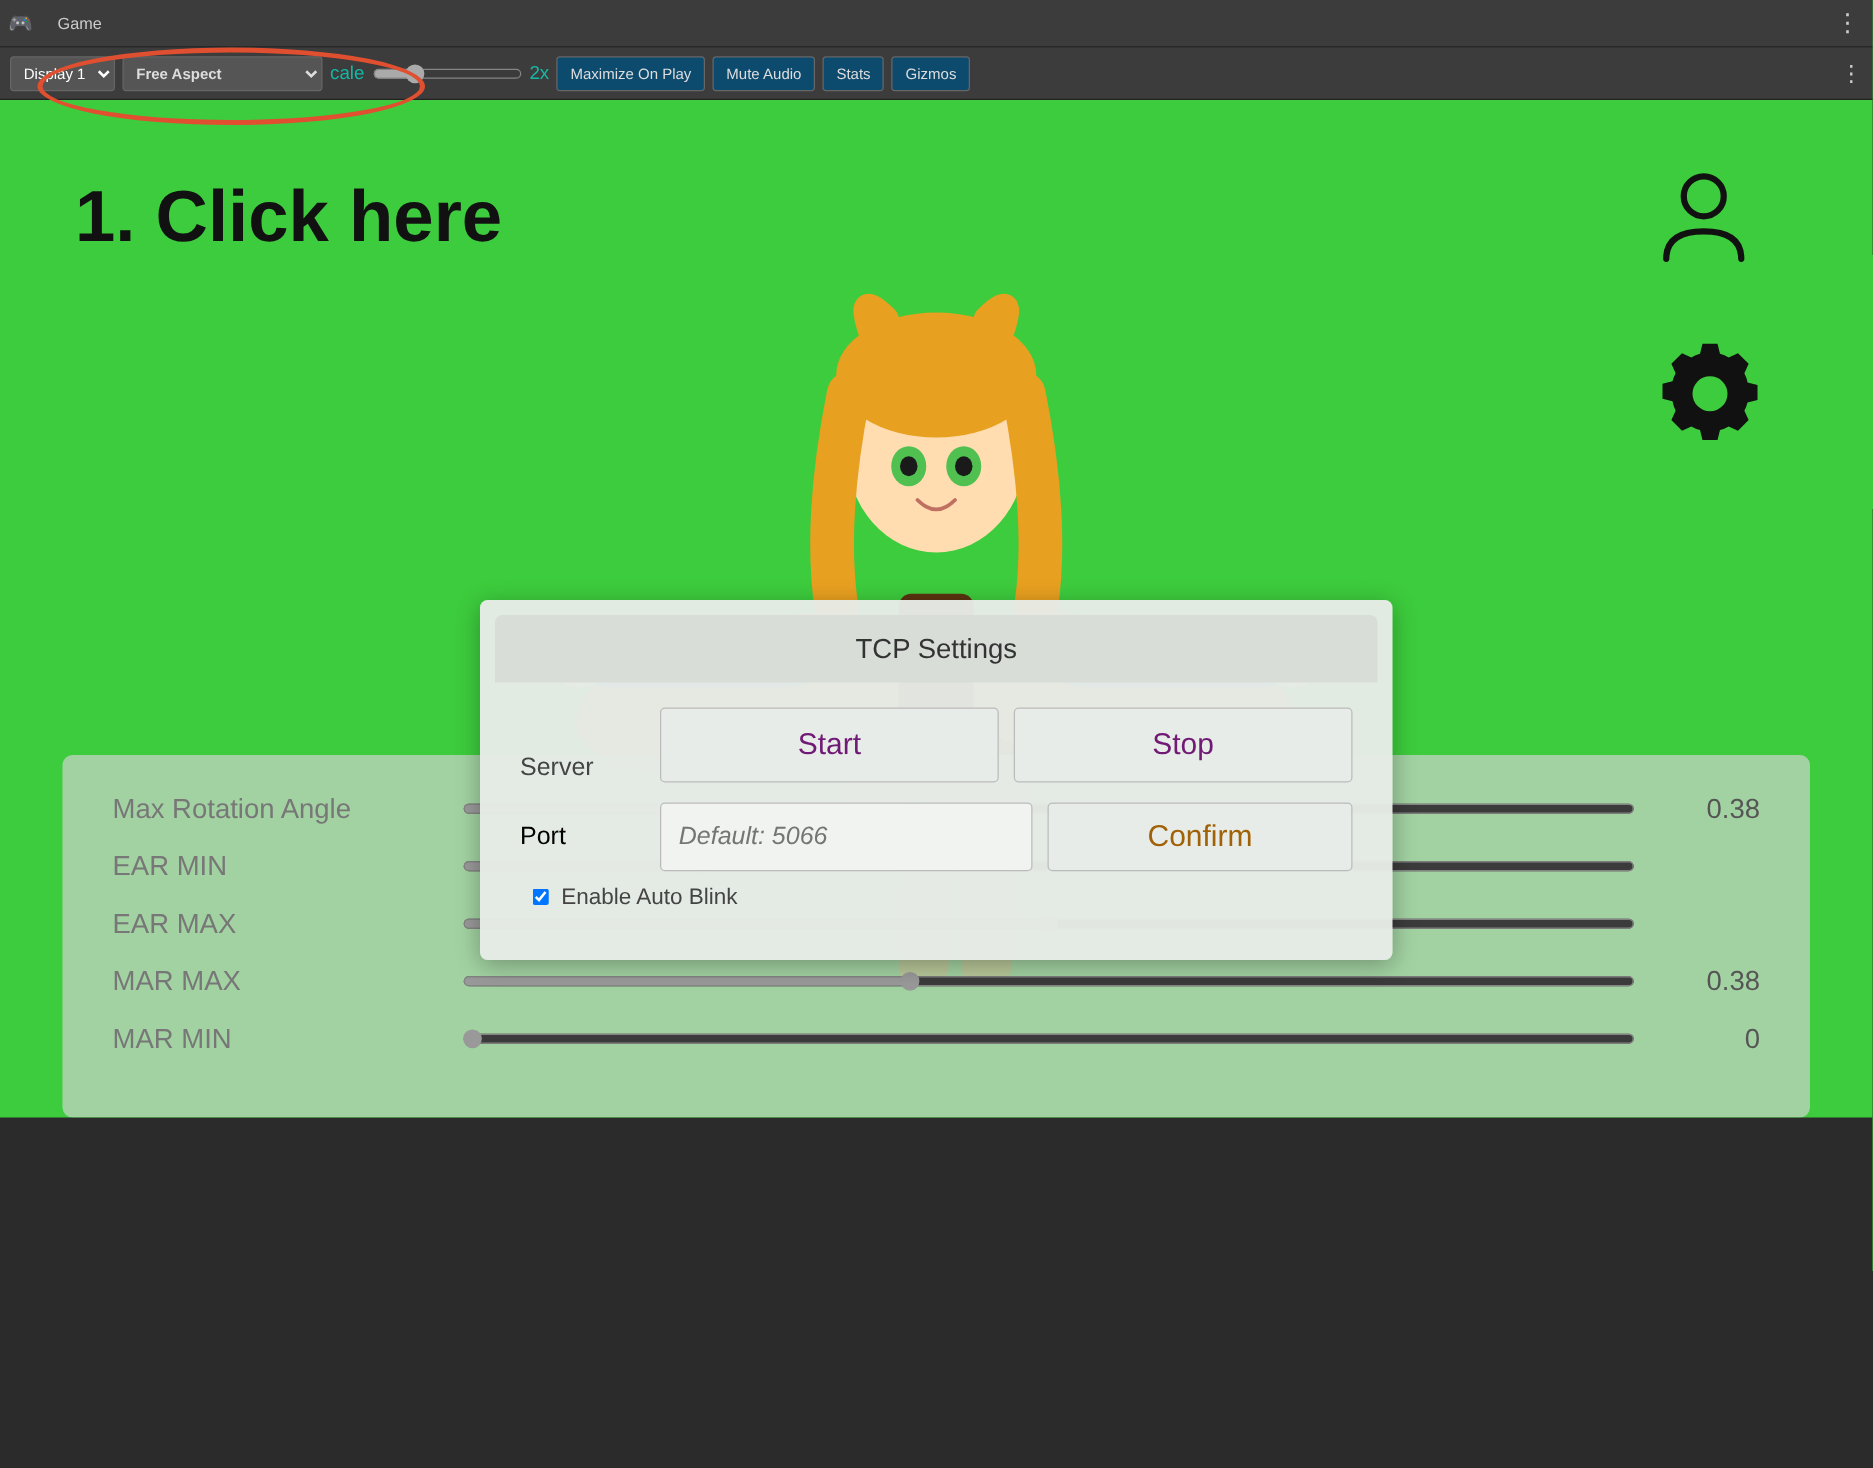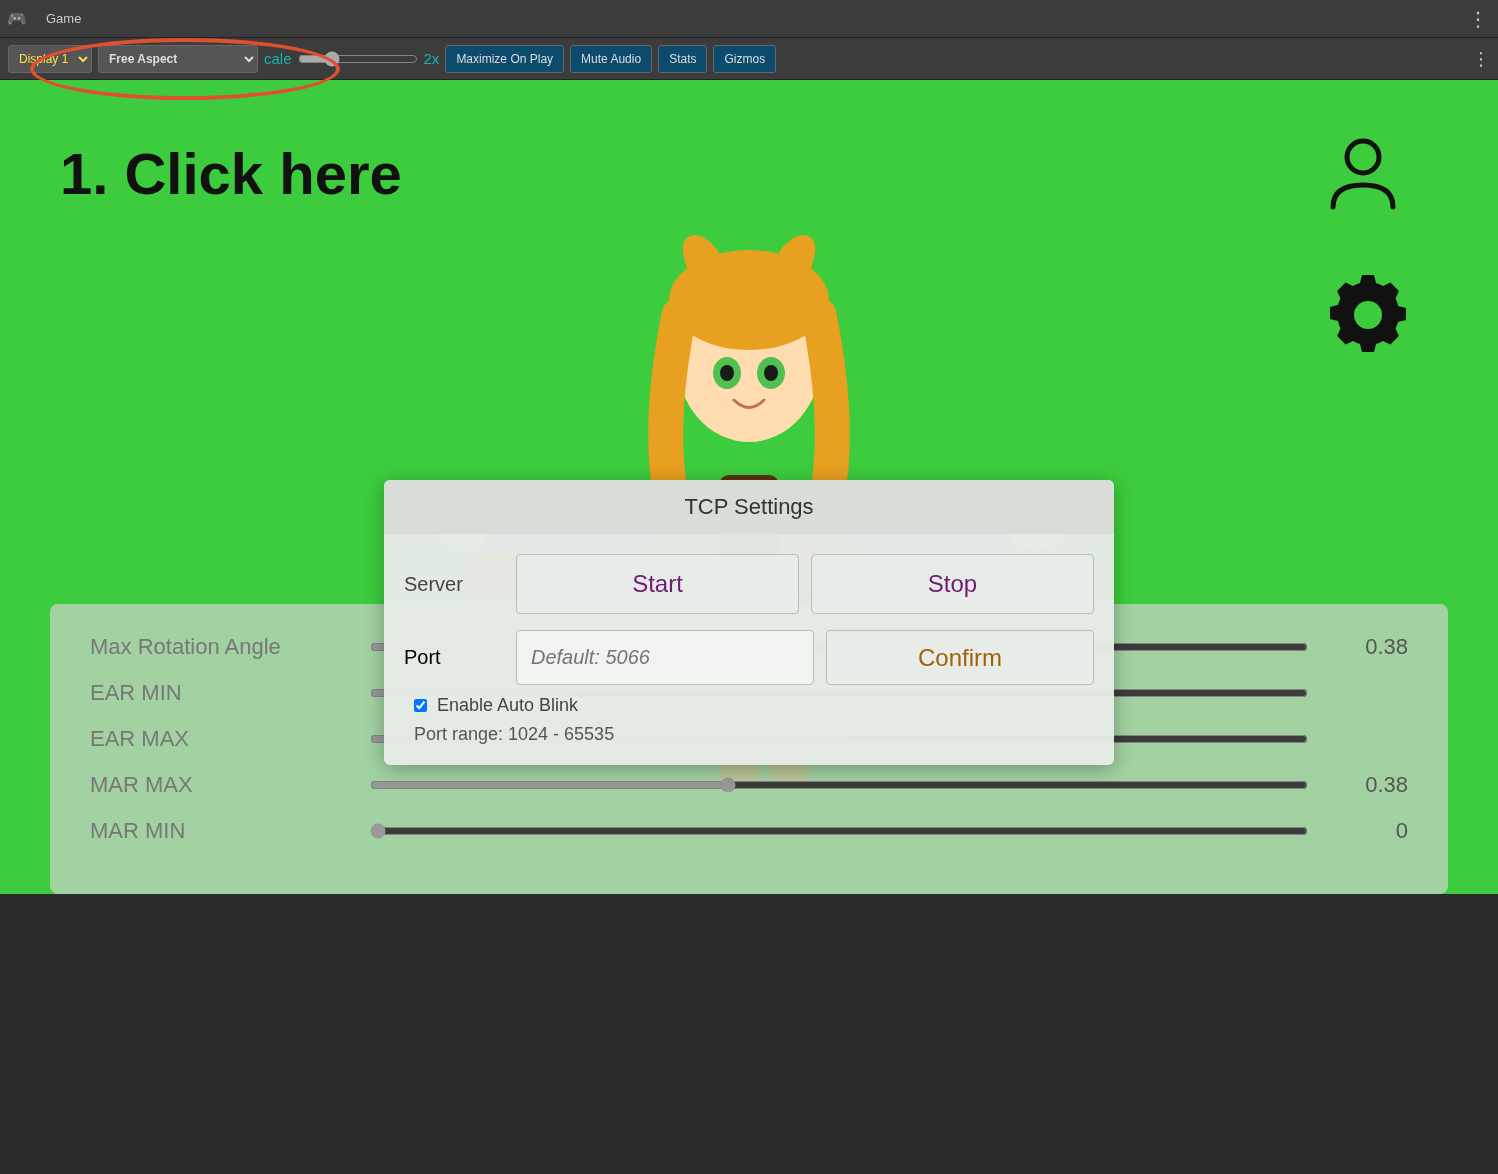--- a/index.html
+++ b/index.html
@@ -179,41 +179,41 @@
 
     
     .tcp-popup {
       position: absolute;
       top: 400px;
       left: 50%;
       transform: translateX(-50%);
       width: 730px;
       background: rgba(230,235,230,0.97);
       border-radius: 6px;
-      padding: 0;
+      padding: 12px;
       box-shadow: 0 4px 20px rgba(0,0,0,0.3);
       z-index: 50;
     }
 
     .tcp-header {
       background: #d8ddd8;
       padding: 14px 20px;
       font-size: 22px;
       color: #333;
       border-radius: 6px 6px 0 0;
       text-align: center;
     }
 
     .tcp-body {
       padding: 20px 20px;
     }
 
     .tcp-row {
       display: flex;
-      align-items: center;
+      align-items: flex-end;
       margin-bottom: 16px;
       gap: 12px;
     }
     .tcp-row-label {
       font-size: 20px;
       color: #444;
       width: 100px;
     }
     .tcp-btn {
       flex: 1;
@@ -270,21 +270,21 @@
     }
     .tcp-port-range {
       font-size: 18px;
       color: #555;
       padding-left: 10px;
     }
 
     
     .display-select {
       background: #555;
-      color: #fde047;
+      color: #ffffff;
       border: 1px solid #666;
       border-radius: 3px;
       font-size: 12px;
       padding: 3px 6px;
       height: 28px;
     }
     .aspect-select {
       background: #555;
       color: #ddd;
       border: 1px solid #666;
@@ -452,17 +452,16 @@
         <span class="tcp-port-label">Port</span>
         <input type="text" class="tcp-port-input" placeholder="Default: 5066" style="">
         <button class="tcp-confirm-btn">Confirm</button>
       </div>
 
       <div class="tcp-checkbox-row">
         <input type="checkbox" checked="" style="">
         <span>Enable Auto Blink</span>
       </div>
 
-      <div class="tcp-port-range">Port range: 1024 - 65535</div>
     </div>
   </div>
 
 </div>
 
 </body></html>

